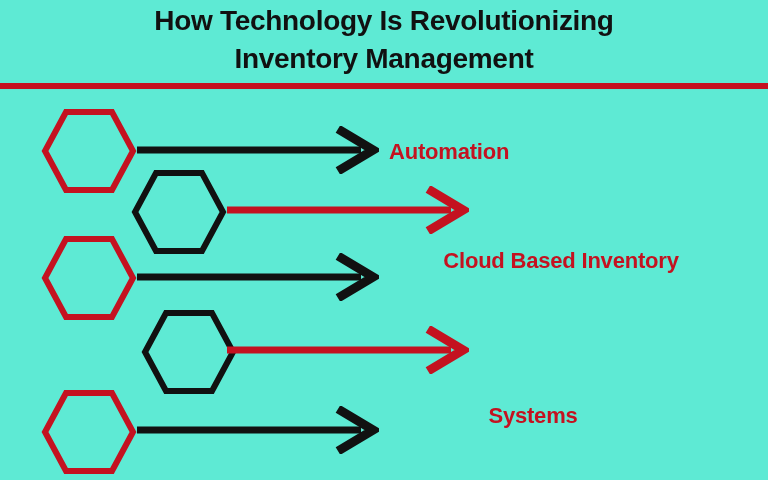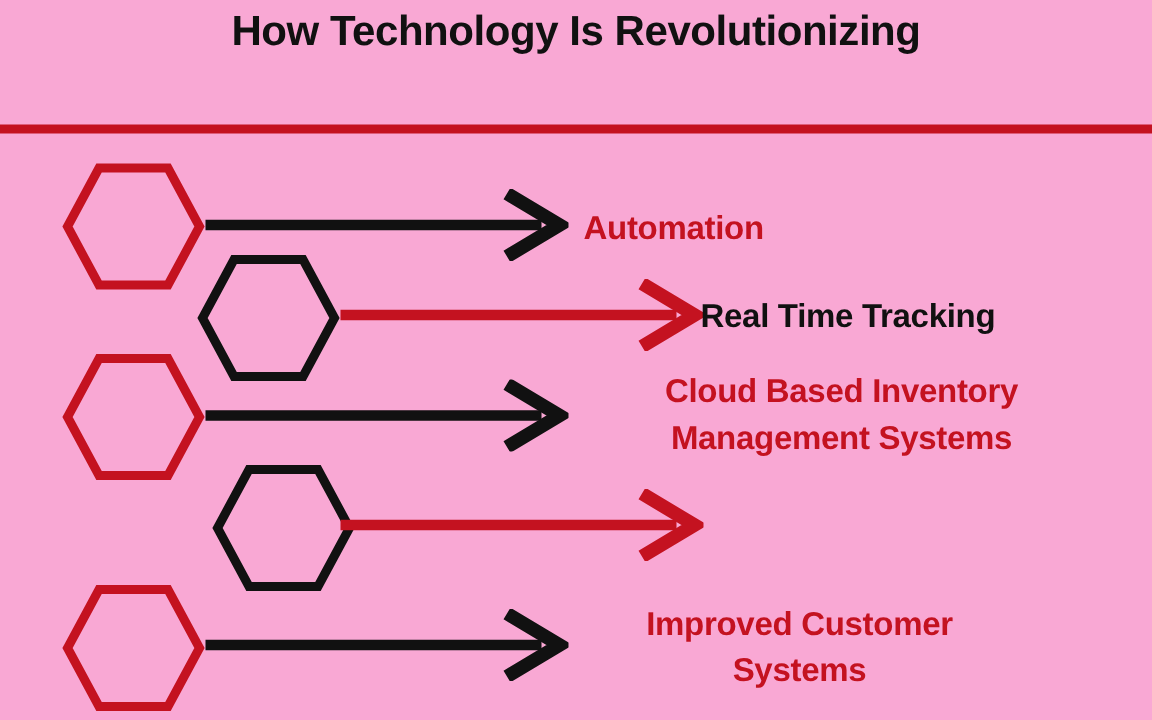--- a/index.html
+++ b/index.html
@@ -6,21 +6,21 @@
   html, body {
     margin: 0;
     padding: 0;
     background: #ffffff;
   }
 
   #infographic {
     position: relative;
     width: 768px;
     height: 480px;
-    background: #f9a8d4;
+    background: #5eead4;
     overflow: hidden;
     font-family: "Liberation Sans", "DejaVu Sans", sans-serif;
   }
 
   
   .title-block {
     position: absolute;
     left: 0;
     top: 2px;
     width: 768px;
@@ -83,20 +83,21 @@
   .label.center { text-align: center; }
   .label.left   { text-align: left; }
 </style>
 </head>
 <body>
 
 <div id="infographic">
 
   <div class="title-block">
     <span class="title-line">How Technology Is Revolutionizing</span>
+    <span class="title-line">Inventory Management</span>
   </div>
 
   <div class="divider"></div>
 
   <div class="row">
 
     <div class="hex" style="left:41px; top:108px;">
       <svg width="96" height="86" viewBox="0 0 96 86" aria-hidden="true">
         <polygon points="25,4 71,4 92,43 71,82 25,82 4,43" fill="none" stroke="#C41220" stroke-width="6" stroke-linejoin="miter"></polygon>
       </svg>
@@ -122,43 +123,39 @@
       </svg>
     </div>
 
     <div class="arrow" style="left:223px; top:186px;">
       <svg width="246" height="48" viewBox="0 0 246 48" aria-hidden="true">
         <line x1="4" y1="24" x2="228" y2="24" stroke="#C41220" stroke-width="7" stroke-linecap="butt"></line>
         <polyline points="205,3 240,24 205,45" fill="none" stroke="#C41220" stroke-width="9" stroke-linecap="butt" stroke-linejoin="miter"></polyline>
       </svg>
     </div>
 
-    <div class="label black left" style="left:467px; top:195px; width:300px;">
-      <span class="lbl-line">Real Time Tracking</span>
-    </div>
   </div>
 
   <div class="row">
 
     <div class="hex" style="left:41px; top:235px;">
       <svg width="96" height="86" viewBox="0 0 96 86" aria-hidden="true">
         <polygon points="25,4 71,4 92,43 71,82 25,82 4,43" fill="none" stroke="#C41220" stroke-width="6" stroke-linejoin="miter"></polygon>
       </svg>
     </div>
 
     <div class="arrow" style="left:133px; top:253px;">
       <svg width="246" height="48" viewBox="0 0 246 48" aria-hidden="true">
         <line x1="4" y1="24" x2="228" y2="24" stroke="#111111" stroke-width="7" stroke-linecap="butt"></line>
         <polyline points="205,3 240,24 205,45" fill="none" stroke="#111111" stroke-width="9" stroke-linecap="butt" stroke-linejoin="miter"></polyline>
       </svg>
     </div>
 
     <div class="label red center" style="left:401px; top:245px; width:320px;">
       <span class="lbl-line">Cloud Based Inventory</span>
-      <span class="lbl-line">Management Systems</span>
     </div>
   </div>
 
   <div class="row">
 
     <div class="hex" style="left:141px; top:309px;">
       <svg width="96" height="86" viewBox="0 0 96 86" aria-hidden="true">
         <polygon points="25,4 71,4 92,43 71,82 25,82 4,43" fill="none" stroke="#111111" stroke-width="6" stroke-linejoin="miter"></polygon>
       </svg>
     </div>
@@ -181,18 +178,17 @@
     </div>
 
     <div class="arrow" style="left:133px; top:406px;">
       <svg width="246" height="48" viewBox="0 0 246 48" aria-hidden="true">
         <line x1="4" y1="24" x2="228" y2="24" stroke="#111111" stroke-width="7" stroke-linecap="butt"></line>
         <polyline points="205,3 240,24 205,45" fill="none" stroke="#111111" stroke-width="9" stroke-linecap="butt" stroke-linejoin="miter"></polyline>
       </svg>
     </div>
 
     <div class="label red center" style="left:383px; top:400px; width:300px;">
-      <span class="lbl-line">Improved Customer</span>
       <span class="lbl-line">Systems</span>
     </div>
   </div>
 
 </div>
 
 </body></html>

